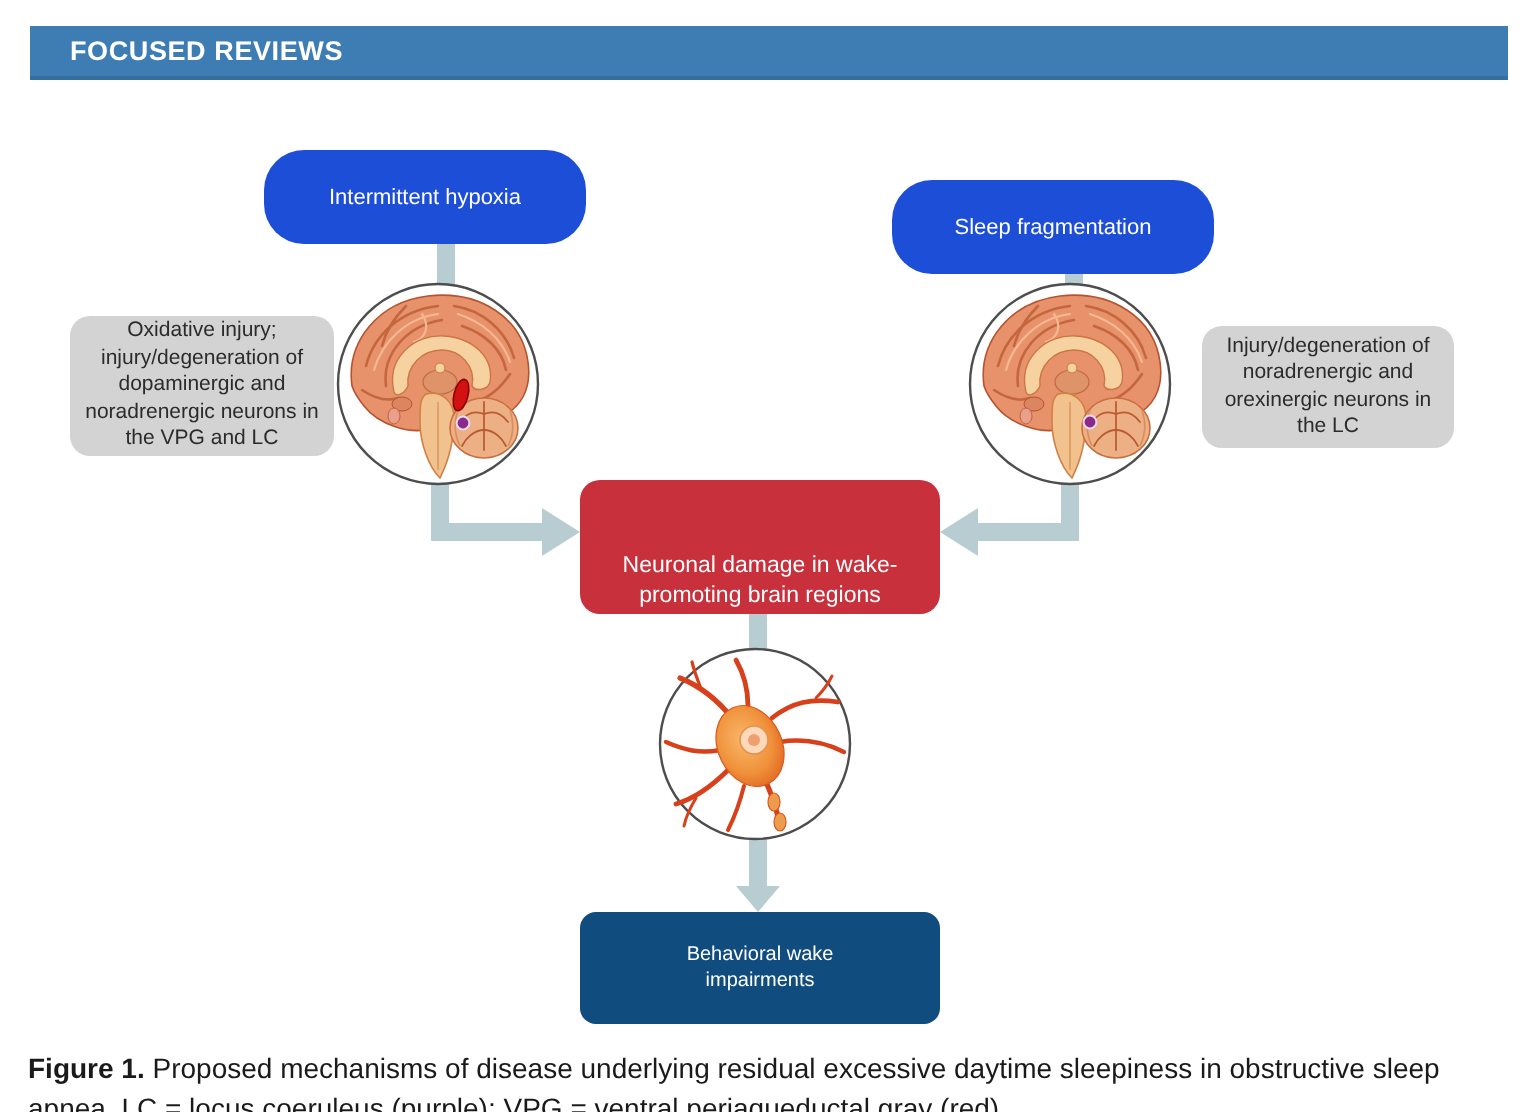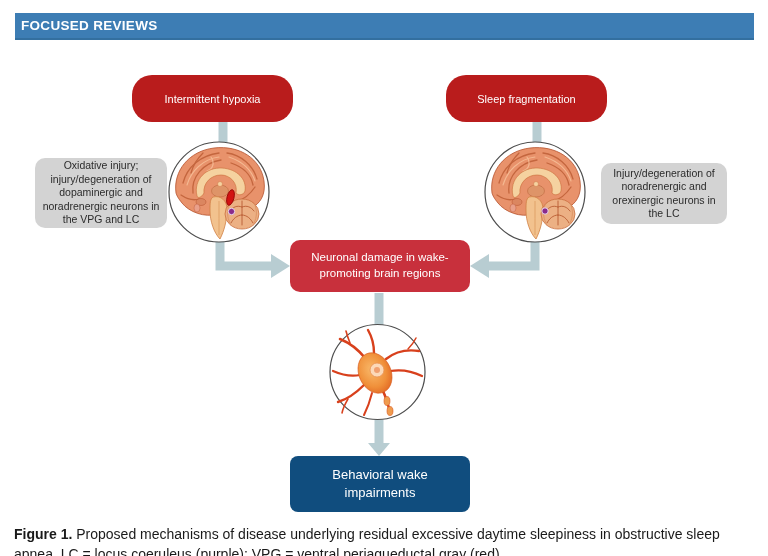--- a/index.html
+++ b/index.html
@@ -7,44 +7,44 @@
     position:relative;width:768px;height:556px;background:#ffffff;
     font-family:"Liberation Sans",sans-serif;overflow:hidden;
   }
   .header-bar{
     position:absolute;left:15px;top:13px;width:739px;height:27px;
     background:#3D7DB4;border-bottom:2px solid #336f9f;
     display:flex;align-items:center;box-sizing:border-box;
   }
   .header-bar .title{
     color:#ffffff;font-weight:bold;font-size:13.5px;letter-spacing:.3px;
-    padding-left:6px;
+    padding-left:20px;
   }
   .arrow-layer{position:absolute;left:0;top:0;z-index:1;pointer-events:none;}
   .illu{position:absolute;z-index:2;}
   .box{
     position:absolute;z-index:3;display:flex;align-items:center;justify-content:center;
     text-align:center;box-sizing:border-box;
   }
   .cause-box{
-    width:161px;height:47px;background:#b91c1c;border-radius:20px;
+    width:161px;height:47px;background:#1d4ed8;border-radius:20px;
     color:#fff;font-size:11px;
   }
   .note-box{
     background:#D3D3D3;border-radius:10px;color:#2b2b2b;font-size:10.5px;
     line-height:1.28;padding:4px 6px;
   }
   .damage-box{
-    left:290px;top:240px;width:180px;height:52px;background:#C8303C;border-radius:10px;
-    color:#fff;font-size:11.5px;line-height:1.35;
+    left:290px;top:240px;width:180px;height:67px;background:#C8303C;border-radius:10px;
+    color:#fff;font-size:11.5px;line-height:1.35;align-items:flex-end;
   }
   .damage-box span{display:inline-block;max-width:152px;}
   .outcome-box{
     left:290px;top:456px;width:180px;height:56px;background:#104D7E;border-radius:8px;
-    color:#fff;font-size:13px;line-height:1.35;
+    color:#fff;font-size:10px;line-height:1.35;
   }
   .outcome-box span{display:inline-block;max-width:112px;}
   .caption{
     position:absolute;left:14px;top:524px;width:742px;z-index:3;
     font-size:14px;color:#1a1a1a;line-height:1.45;
   }
   .caption b{font-weight:bold;}
 </style>
 </head>
 <body>
@@ -154,21 +154,21 @@
     <ellipse cx="47" cy="50" rx="16" ry="21" transform="rotate(-25 47 50)" fill="url(#somaGrad)" stroke="#D8581C" stroke-width="0.6"></ellipse>
     <circle cx="49" cy="47" r="7" fill="#FCD9B8" stroke="#E89050" stroke-width="0.8"></circle>
     <circle cx="49" cy="47" r="3" fill="#F0A070"></circle>
     <ellipse cx="59" cy="78" rx="3" ry="4.5" fill="#EF9B4E" stroke="#D8581C" stroke-width="0.6"></ellipse>
     <ellipse cx="62" cy="88" rx="3" ry="4.5" fill="#EF9B4E" stroke="#D8581C" stroke-width="0.6"></ellipse>
   </svg>
 
   <div class="box cause-box" style="left:132px;top:75px">
     <span>Intermittent hypoxia</span>
   </div>
-  <div class="box cause-box" style="left:446px;top:75px">
+  <div class="box cause-box" style="left:446px;top:90px">
     <span>Sleep fragmentation</span>
   </div>
 
   <div class="box note-box" style="left:601px;top:163px;width:126px;height:61px">
     <span>Injury/degeneration of noradrenergic and orexinergic neurons in the LC</span>
   </div>
   <div class="box note-box" style="left:35px;top:158px;width:132px;height:70px">
     <span>Oxidative injury; injury/degeneration of dopaminergic and noradrenergic neurons in the VPG and LC</span>
   </div>
 

